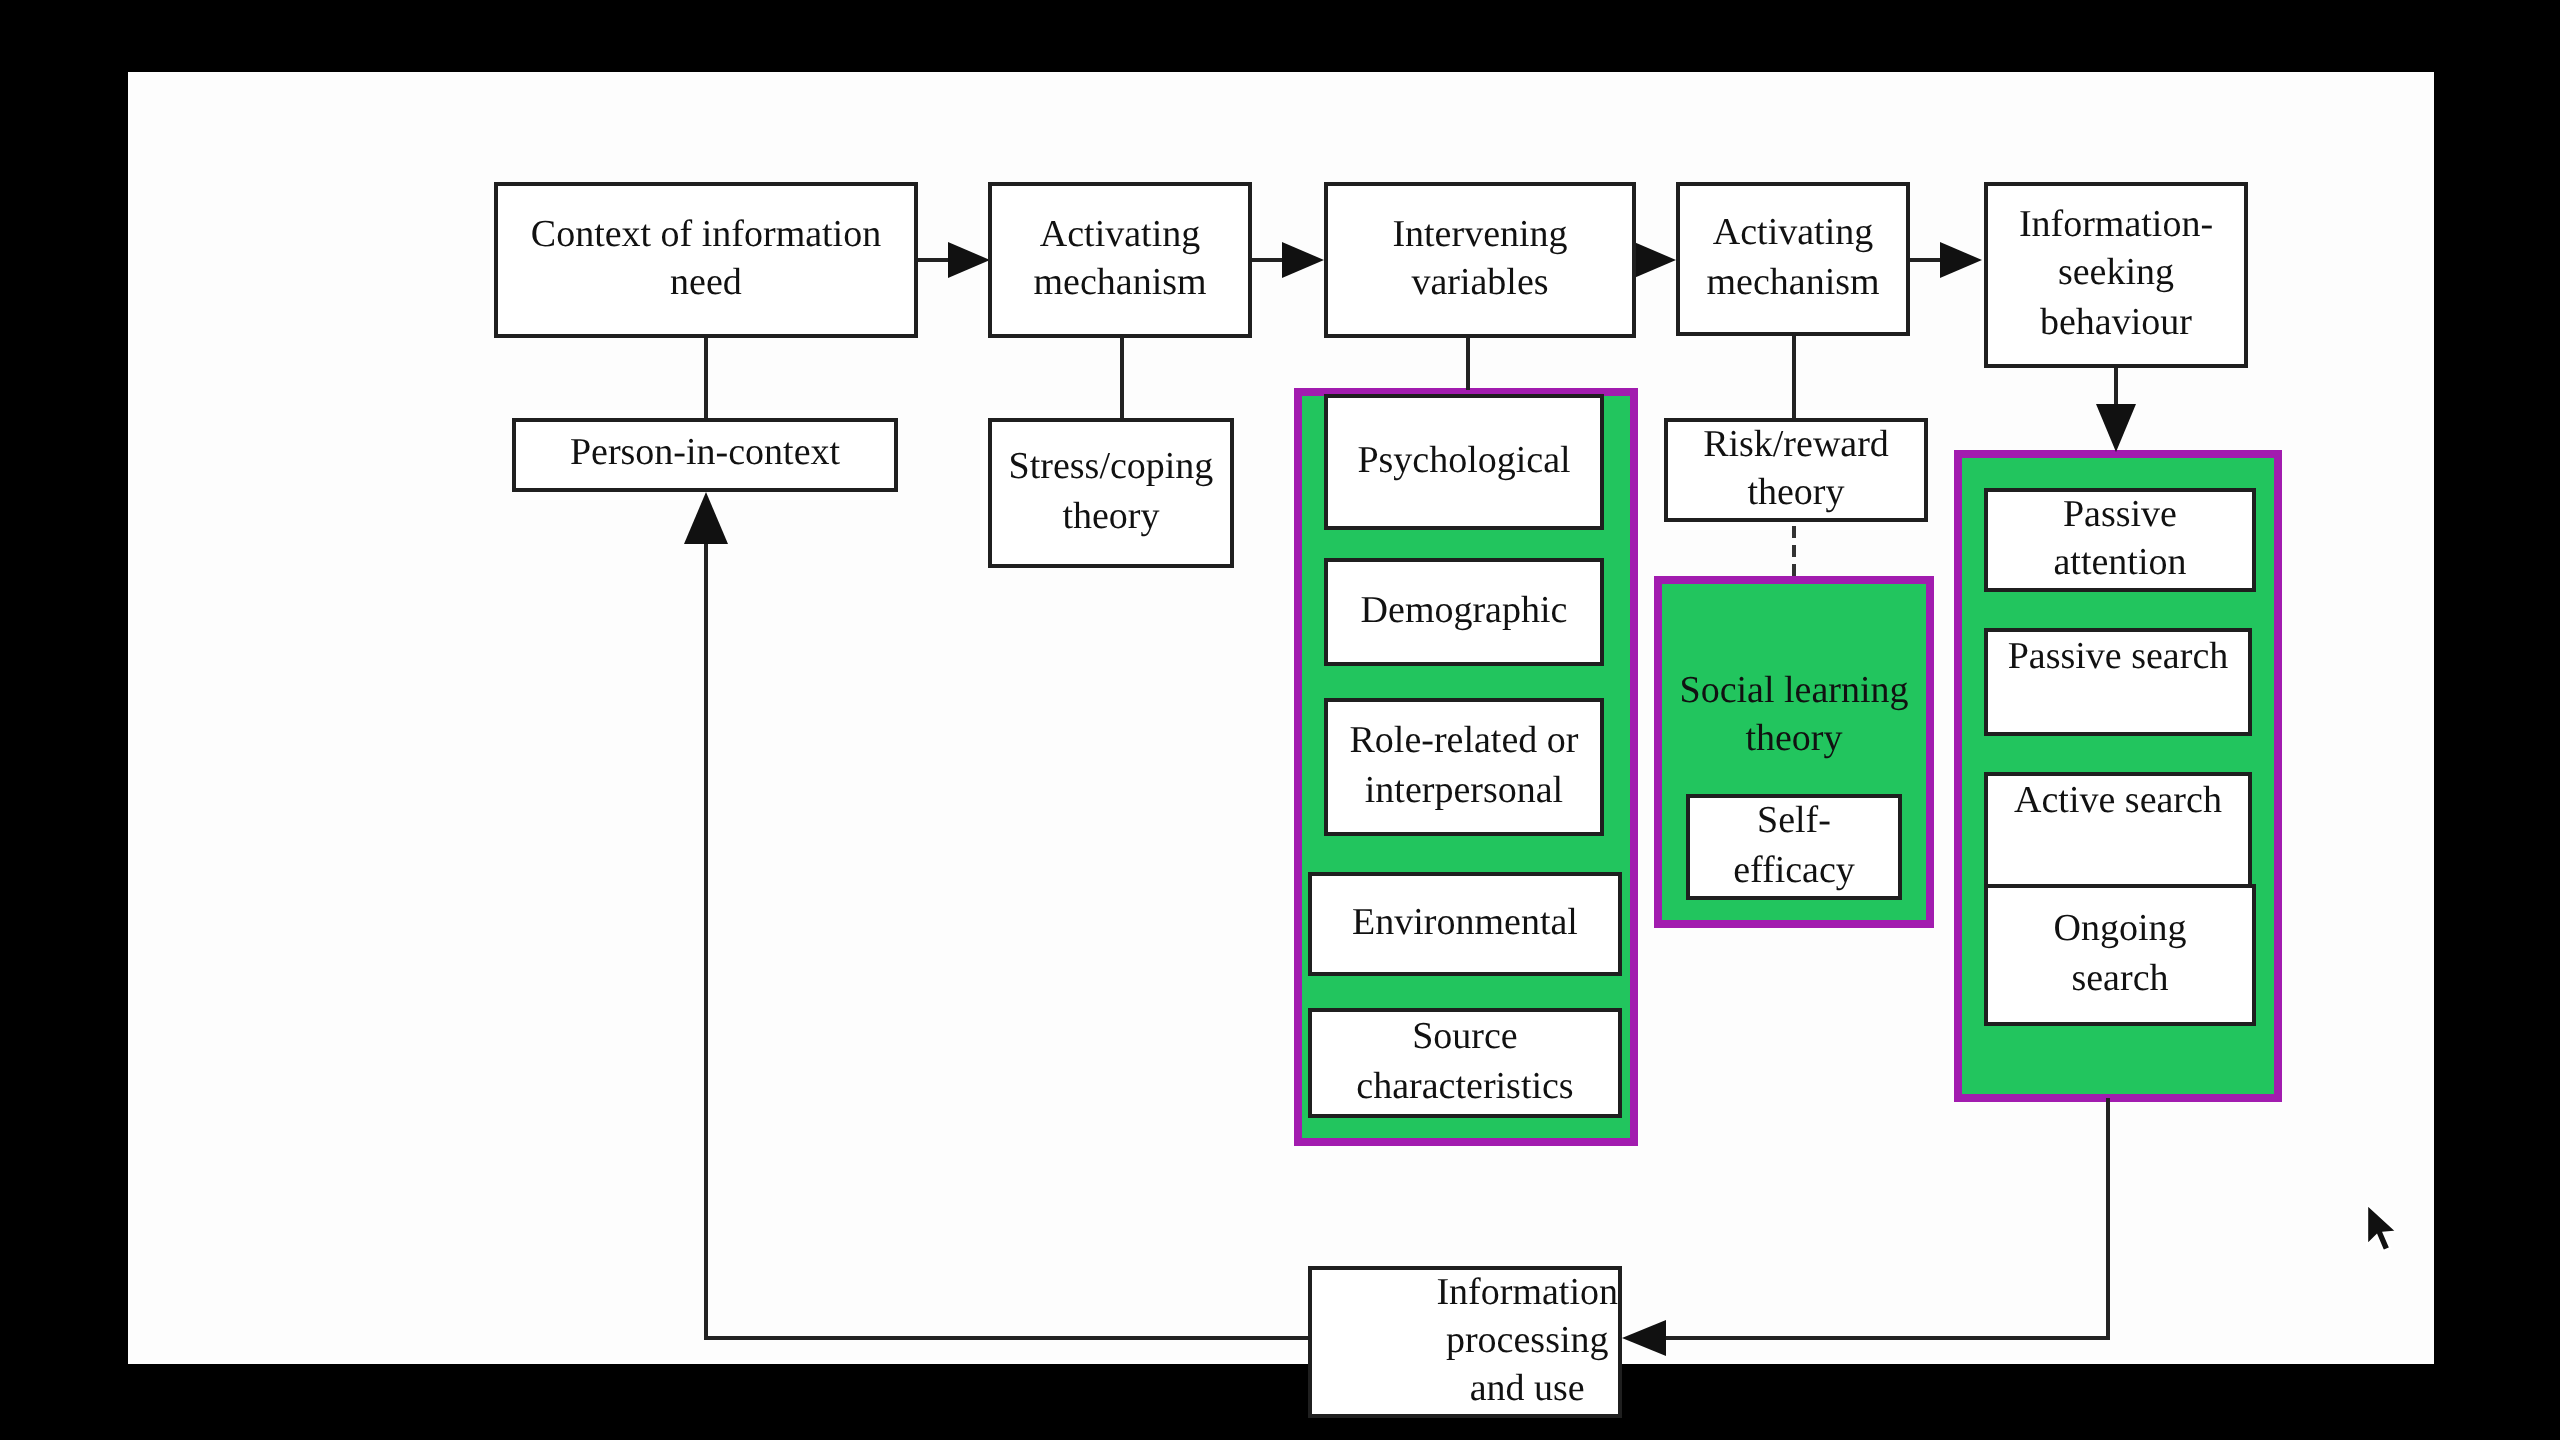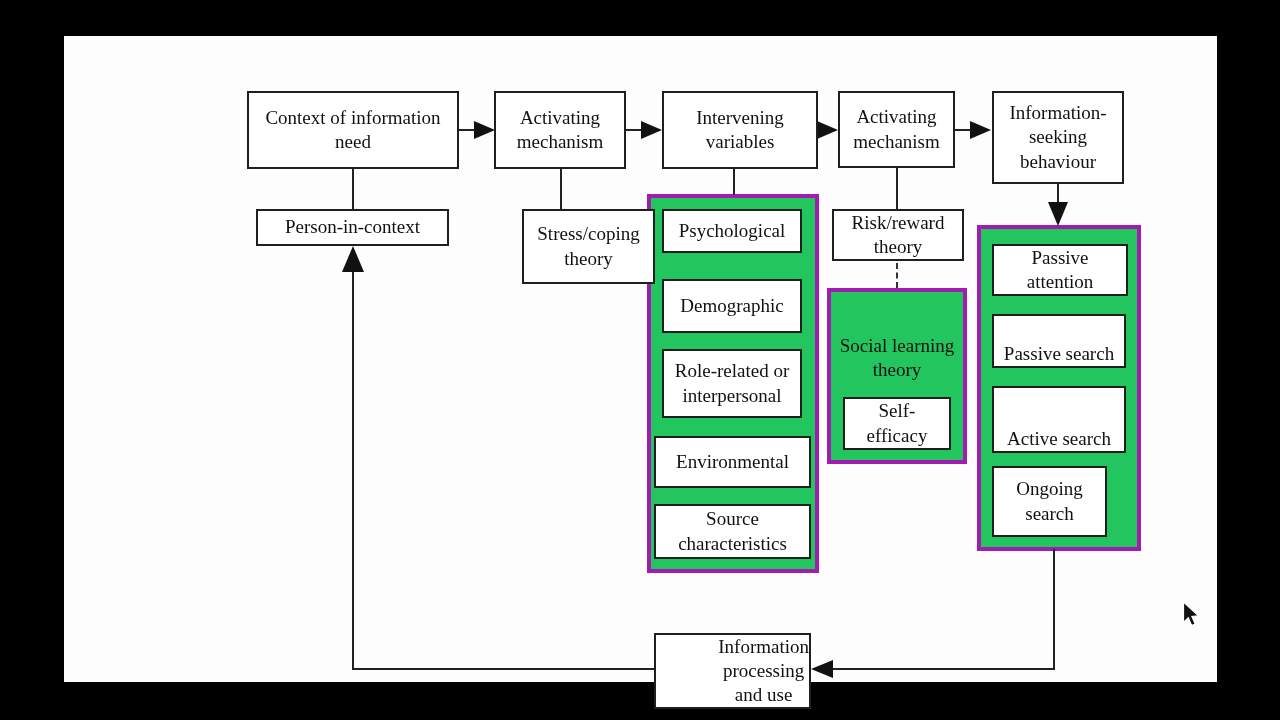--- a/index.html
+++ b/index.html
@@ -4,55 +4,55 @@
 <style>
   html,body{margin:0;padding:0;background:#000;}
   #stage{position:relative;width:1280px;height:720px;background:#000;overflow:hidden;
          font-family:"Liberation Serif","DejaVu Serif",serif;color:#111;}
   #canvas{position:absolute;left:64px;top:36px;width:1153px;height:646px;background:#fdfdfd;}
 
   .box{position:absolute;box-sizing:border-box;background:#fff;border:2px solid #1f1f1f;
        display:flex;align-items:center;justify-content:center;}
   .lbl{white-space:pre-line;text-align:center;font-size:19px;line-height:1.28;}
   .group{position:absolute;box-sizing:border-box;background:#22c55e;border:4px solid #a21caf;}
-  .topalign{align-items:flex-end;padding-top:1px;}
+  .topalign{align-items:flex-start;padding-top:1px;}
 
   .vline{position:absolute;width:2px;background:#222;}
   .hline{position:absolute;height:2px;background:#222;}
   .vdash{position:absolute;width:0;border-left:2px dashed #333;}
   .tri{position:absolute;width:0;height:0;}
   .tri.right{border-top:9px solid transparent;border-bottom:9px solid transparent;border-left:21px solid #111;}
   .tri.left {border-top:9px solid transparent;border-bottom:9px solid transparent;border-right:22px solid #111;}
   .tri.down {border-left:10px solid transparent;border-right:10px solid transparent;border-top:24px solid #111;}
   .tri.up   {border-left:11px solid transparent;border-right:11px solid transparent;border-bottom:26px solid #111;}
 
   
   #b-context{left:183px;top:55px;width:212px;height:78px;}
   #b-act1{left:430px;top:55px;width:132px;height:78px;}
   #b-interv{left:598px;top:55px;width:156px;height:78px;}
   #b-act2{left:774px;top:55px;width:117px;height:77px;}
   #b-seek{left:928px;top:55px;width:132px;height:93px;}
   
   #b-person{left:192px;top:173px;width:193px;height:37px;}
-  #b-stress{left:430px;top:173px;width:133px;height:75px;margin-left:28px;}
+  #b-stress{left:430px;top:173px;width:123px;height:75px;}
   #g-interv{left:583px;top:158px;width:172px;height:379px;}
-  #b-psych{left:598px;top:173px;width:140px;height:44px;}
+  #b-psych{left:598px;top:161px;width:140px;height:68px;}
   #b-demo{left:598px;top:243px;width:140px;height:54px;}
   #b-role{left:598px;top:313px;width:140px;height:69px;}
   #b-env{left:590px;top:400px;width:157px;height:52px;}
   #b-source{left:590px;top:468px;width:157px;height:55px;}
   #b-risk{left:768px;top:173px;width:132px;height:52px;}
   #g-social{left:763px;top:252px;width:140px;height:176px;display:flex;justify-content:flex-start;
             align-items:center;flex-direction:column;padding-top:42px;}
   #b-self{left:779px;top:361px;width:108px;height:53px;}
   #g-seek{left:913px;top:189px;width:164px;height:326px;}
   #b-pattn{left:928px;top:208px;width:136px;height:52px;}
   #b-psearch{left:928px;top:278px;width:134px;height:54px;}
   #b-asearch{left:928px;top:350px;width:134px;height:67px;}
-  #b-osearch{left:928px;top:430px;width:115px;height:71px;}
+  #b-osearch{left:928px;top:406px;width:136px;height:71px;}
   #b-proc{left:590px;top:597px;width:157px;height:76px;justify-content:flex-end;}
 
   
   #c-context-person{left:288px;top:133px;height:40px;}
   #c-act1-stress{left:496px;top:132px;height:41px;}
   #c-interv-group{left:669px;top:133px;height:26px;}
   #c-act2-risk{left:832px;top:132px;height:41px;}
   #c-seek-shaft{left:993px;top:148px;height:20px;}
   #c-seek-head{left:984px;top:166px;}
   #c-risk-social{left:832px;top:227px;height:25px;}

